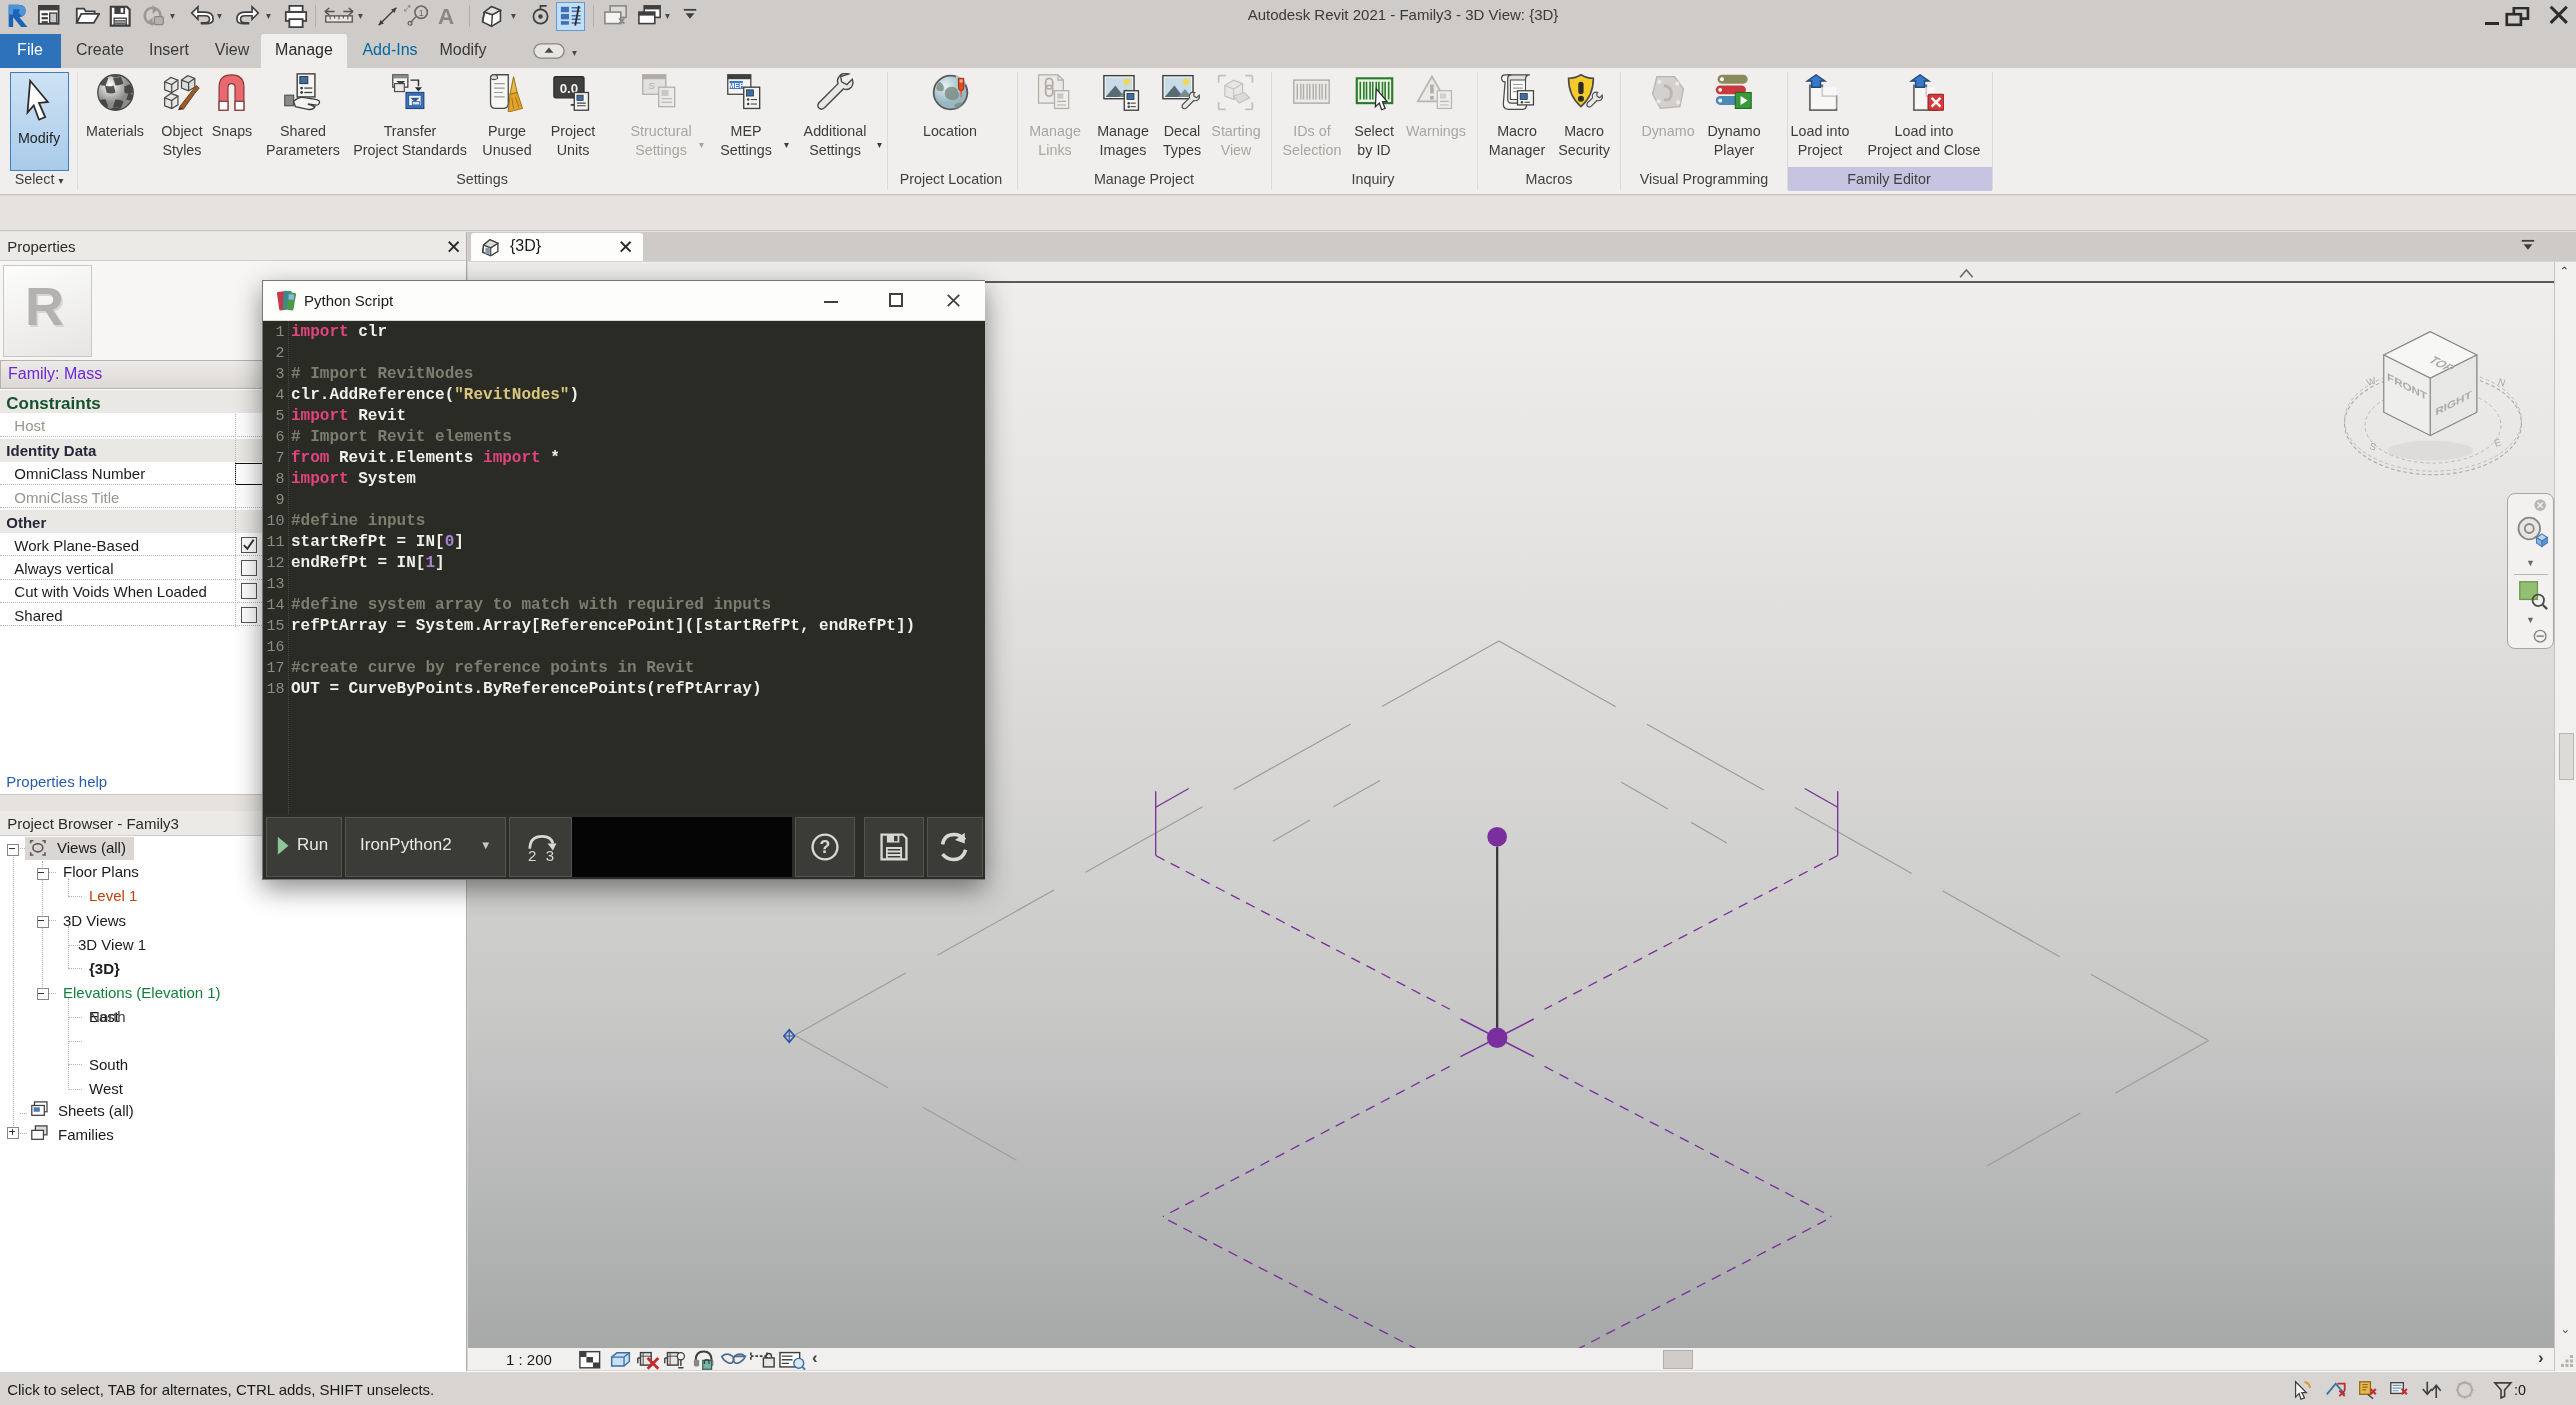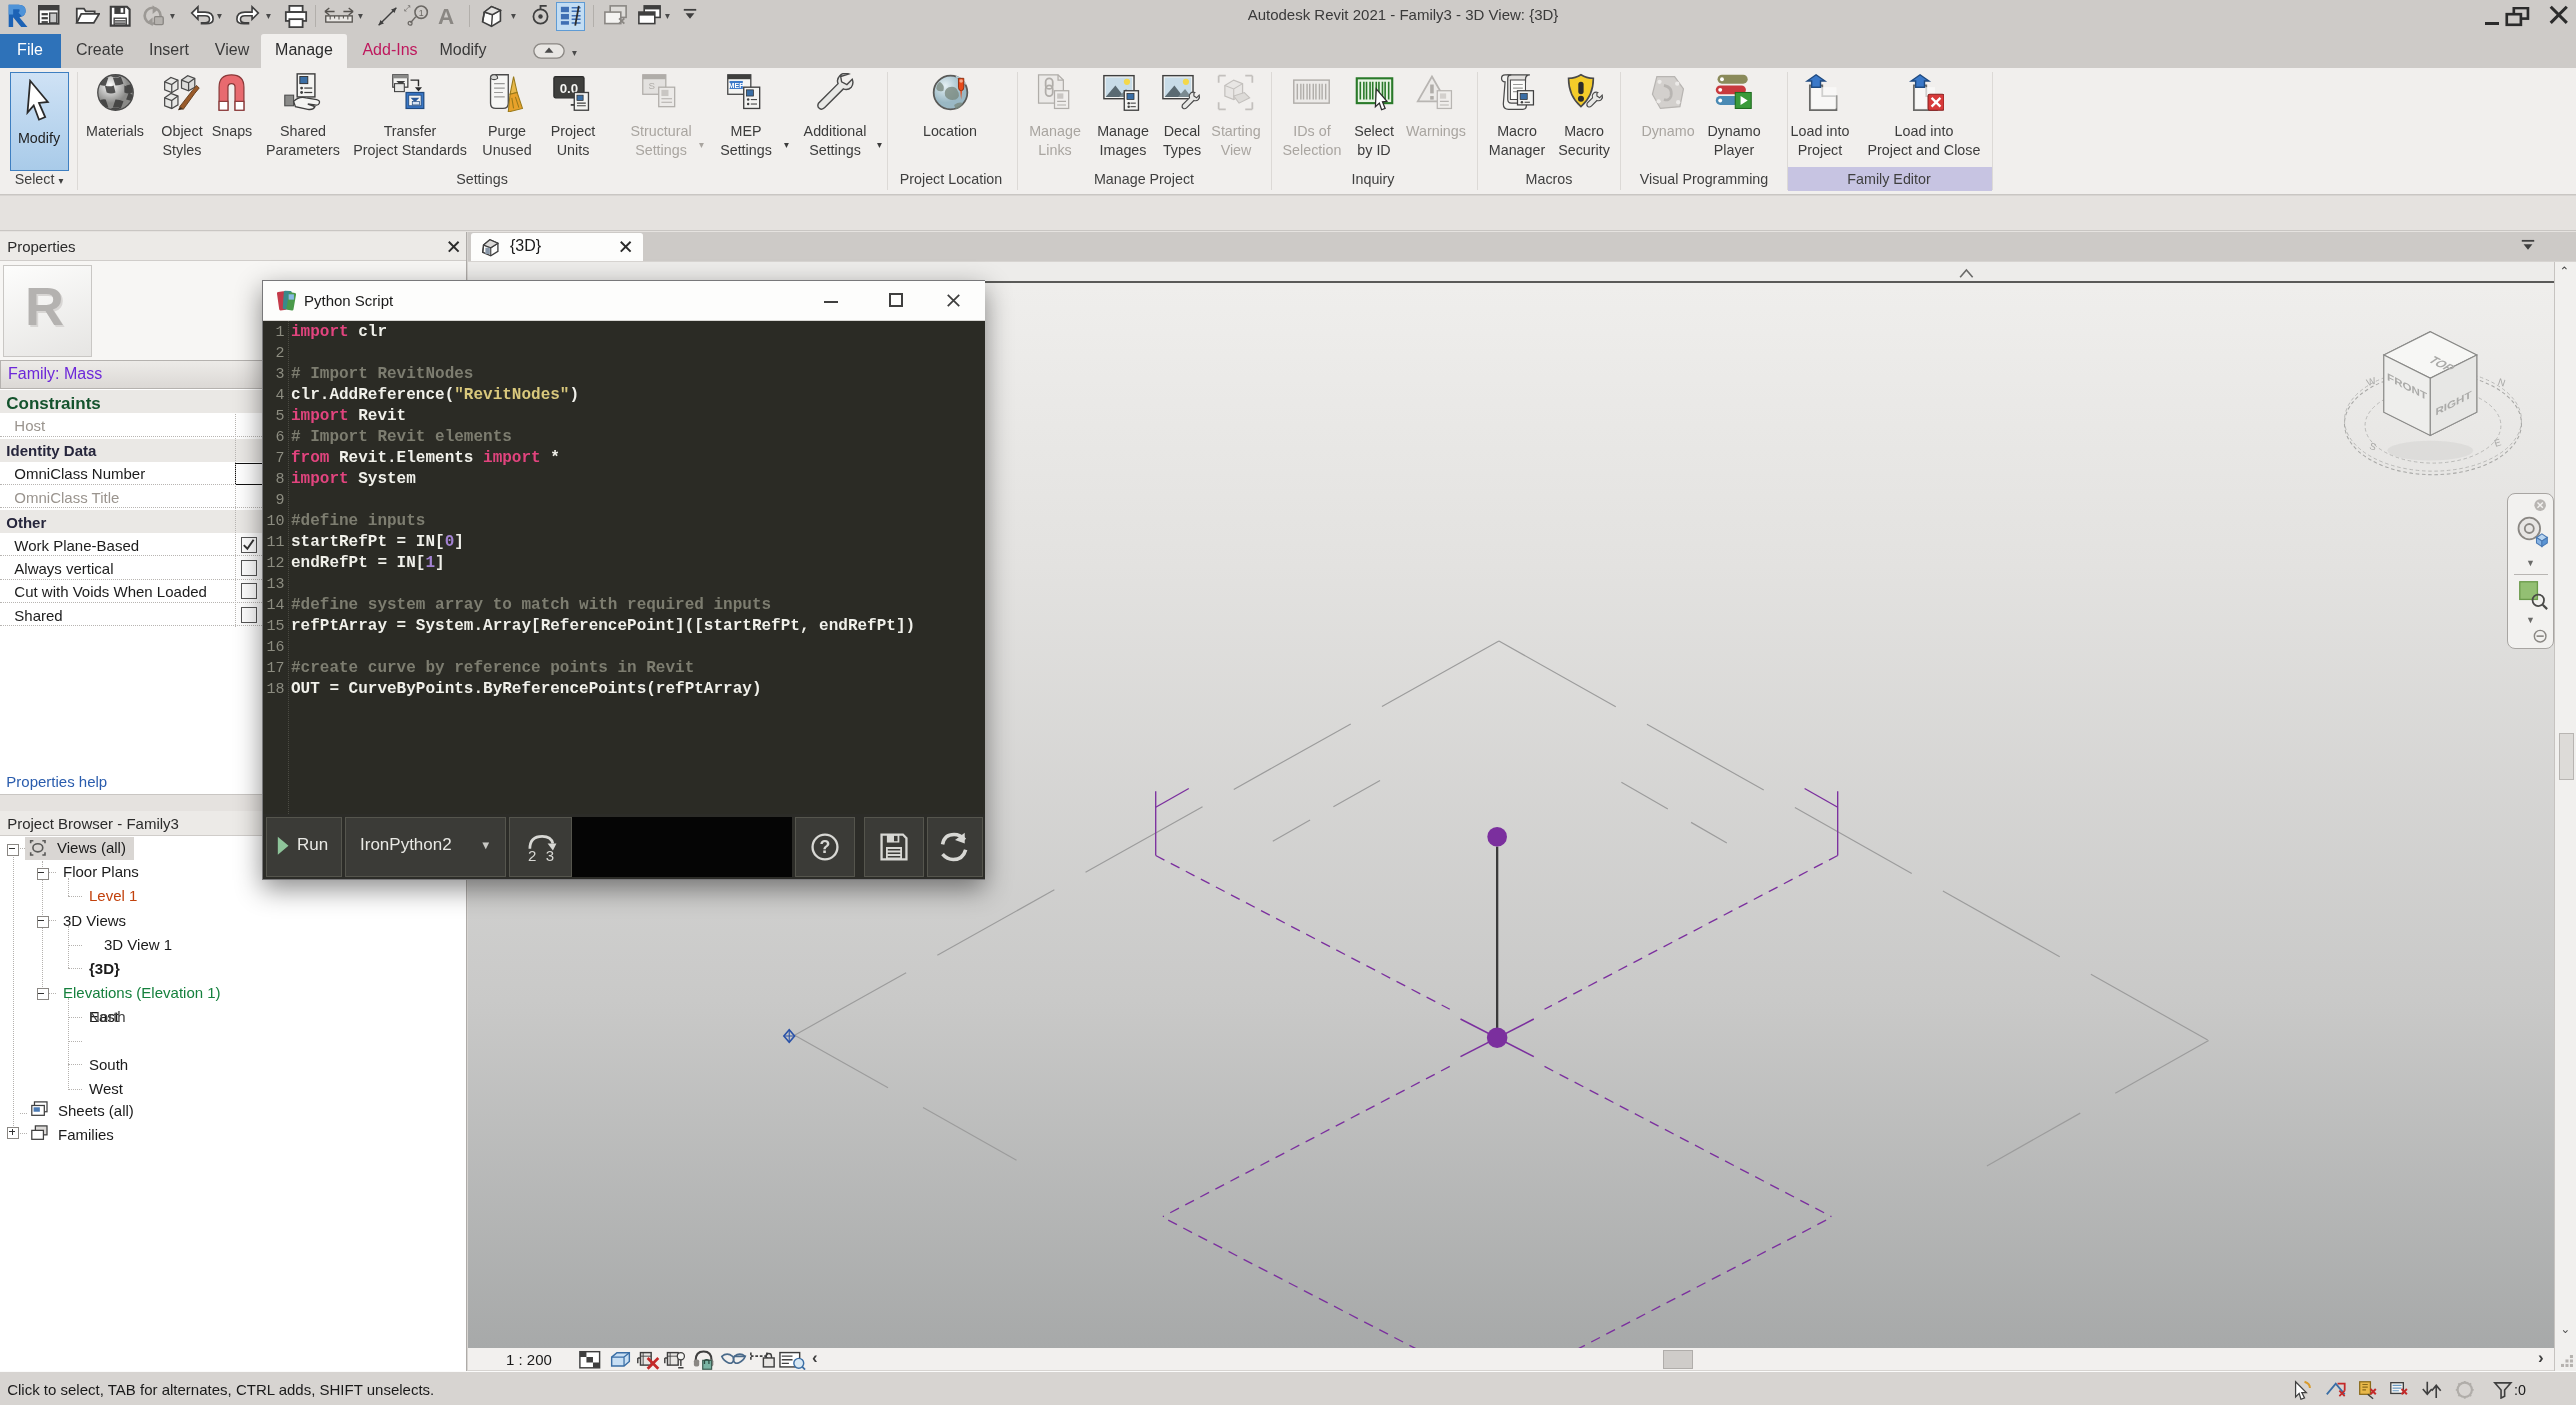--- a/index.html
+++ b/index.html
@@ -165,21 +165,21 @@
 </svg>
 </div>
 <div id="tabrow" class="abs">
 <div style="position:absolute;left:0;top:0;width:61px;height:34px;background:#2e72b9"></div>
 <div class="t" style="left:30px;top:7.2px;font-size:16px;color:#ffffff;transform:translateX(-50%)">File</div>
 <div class="t" style="left:100px;top:7.2px;font-size:16px;color:#3a3a3a;transform:translateX(-50%)">Create</div>
 <div class="t" style="left:169px;top:7.2px;font-size:16px;color:#3a3a3a;transform:translateX(-50%)">Insert</div>
 <div class="t" style="left:232px;top:7.2px;font-size:16px;color:#3a3a3a;transform:translateX(-50%)">View</div>
 <div style="position:absolute;left:261px;top:0;width:86px;height:34px;background:#f1efed;border-radius:2.7px 2.7px 0 0"></div>
 <div class="t" style="left:304px;top:7.2px;font-size:16px;color:#2b2b2b;transform:translateX(-50%)">Manage</div>
-<div class="t" style="left:390px;top:7.2px;font-size:16px;color:#be185d;transform:translateX(-50%)">Add-Ins</div>
+<div class="t" style="left:390px;top:7.2px;font-size:16px;color:#0369a1;transform:translateX(-50%)">Add-Ins</div>
 <div class="t" style="left:463px;top:7.2px;font-size:16px;color:#3a3a3a;transform:translateX(-50%)">Modify</div>
 <svg class="icon" style="left:533px;top:9px" width="32" height="16" viewBox="0 0 36 18">
 <rect x="1" y="1" width="34" height="16" rx="8" fill="#e8e6e3" stroke="#8a8783" stroke-width="1.5"></rect>
 <path d="M13 11 L18 5 L23 11 Z" fill="#4a4a4a"></path>
 </svg>
 <div class="t" style="left:572px;top:12.5px;font-size:9.8px;color:#4a4a4a">▾</div>
 </div>
 <div id="ribbon" class="abs">
 <div class="vdiv" style="left:77px"></div>
 <div class="vdiv" style="left:887px"></div>
@@ -550,21 +550,21 @@
 <div class="t" style="left:57px;top:607px;font-size:15px;color:#1b1b1b">Views (all)</div>
 
 <div style="position:absolute;left:37px;top:636px;width:11.6px;height:11.6px;background:#fff;border:0.9px solid #8a8783;box-sizing:border-box"></div>
 <div style="position:absolute;left:38px;top:640px;width:6.3px;height:1.4px;background:#333"></div>
 <div class="t" style="left:63px;top:631px;font-size:15px;color:#1b1b1b">Floor Plans</div>
 <div class="t" style="left:89px;top:655px;font-size:15px;color:#c2410c">Level 1</div>
 
 <div style="position:absolute;left:37px;top:684px;width:11.6px;height:11.6px;background:#fff;border:0.9px solid #8a8783;box-sizing:border-box"></div>
 <div style="position:absolute;left:38px;top:688px;width:6.3px;height:1.4px;background:#333"></div>
 <div class="t" style="left:63px;top:680px;font-size:15px;color:#1b1b1b">3D Views</div>
-<div class="t" style="left:104px;top:704px;font-size:15px;color:#1b1b1b">3D View 1</div>
+<div class="t" style="left:78px;top:704px;font-size:15px;color:#1b1b1b">3D View 1</div>
 <div class="t" style="left:89px;top:728px;font-size:15px;font-weight:bold;color:#1b1b1b">{3D}</div>
 
 <div style="position:absolute;left:37px;top:756px;width:11.6px;height:11.6px;background:#fff;border:0.9px solid #8a8783;box-sizing:border-box"></div>
 <div style="position:absolute;left:38px;top:761px;width:6.3px;height:1.4px;background:#333"></div>
 <div class="t" style="left:63px;top:752px;font-size:15px;color:#15803d">Elevations (Elevation 1)</div>
 <div class="t" style="left:89px;top:776px;font-size:15px;color:#1b1b1b">East</div>
 <div class="t" style="left:89px;top:776px;font-size:15px;color:#404040">North</div>
 <div class="t" style="left:89px;top:824px;font-size:15px;color:#1b1b1b">South</div>
 <div class="t" style="left:89px;top:848px;font-size:15px;color:#1b1b1b">West</div>
 

